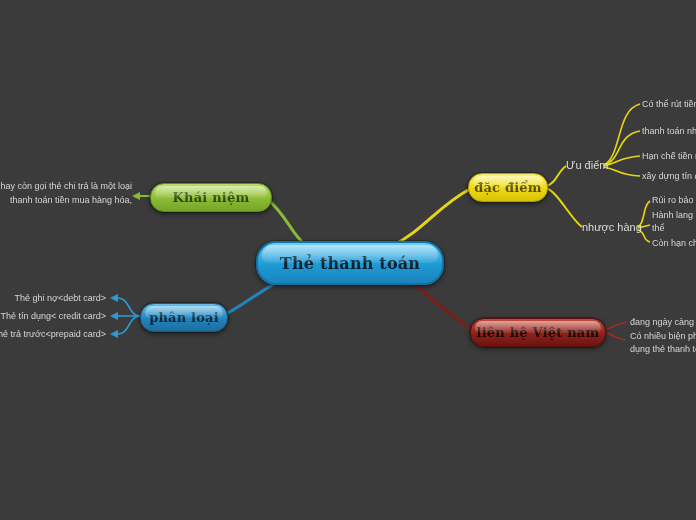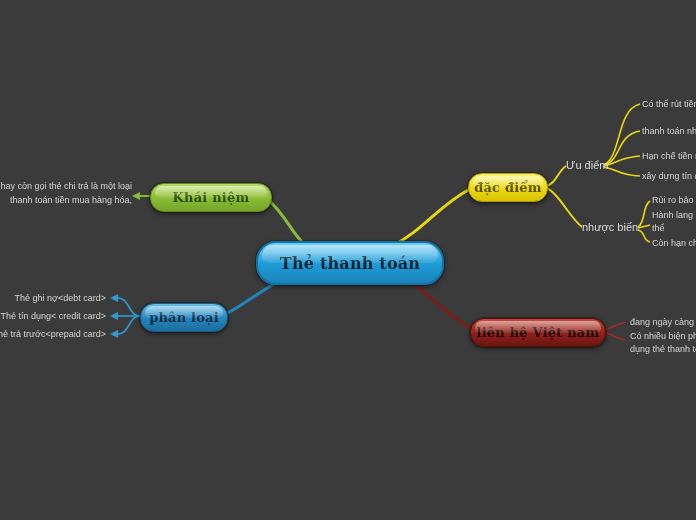--- a/index.html
+++ b/index.html
@@ -109,21 +109,21 @@
   <div class="node node-yellow">
     <span>đặc điểm</span>
   </div>
 
   <div class="sublabel" style="left:566px;top:159px;">Ưu điểm</div>
   <div class="leaf leaf-right" style="left:642px;top:98px;">Có thể rút tiền</div>
   <div class="leaf leaf-right" style="left:642px;top:125px;">thanh toán nhanh</div>
   <div class="leaf leaf-right" style="left:642px;top:150px;">Hạn chế tiền mặt</div>
   <div class="leaf leaf-right" style="left:642px;top:170px;">xây dựng tín dụng</div>
 
-  <div class="sublabel" style="left:582px;top:221px;">nhược biến</div>
+  <div class="sublabel" style="left:582px;top:221px;">nhược hàng</div>
   <div class="leaf leaf-right" style="left:652px;top:194px;">Rủi ro bảo mật</div>
   <div class="leaf leaf-multi" style="left:652px;top:209px;">Hành lang pháp lý
 thể</div>
   <div class="leaf leaf-right" style="left:652px;top:237px;">Còn hạn chế</div>
 
   <div class="node node-blue">
     <span>phân loại</span>
   </div>
   <div class="leaf leaf-left" style="right:590px;top:292px;width:200px;">Thẻ ghi nợ&lt;debt card&gt;</div>
   <div class="leaf leaf-left" style="right:590px;top:310px;width:200px;">Thẻ tín dụng&lt; credit card&gt;</div>

